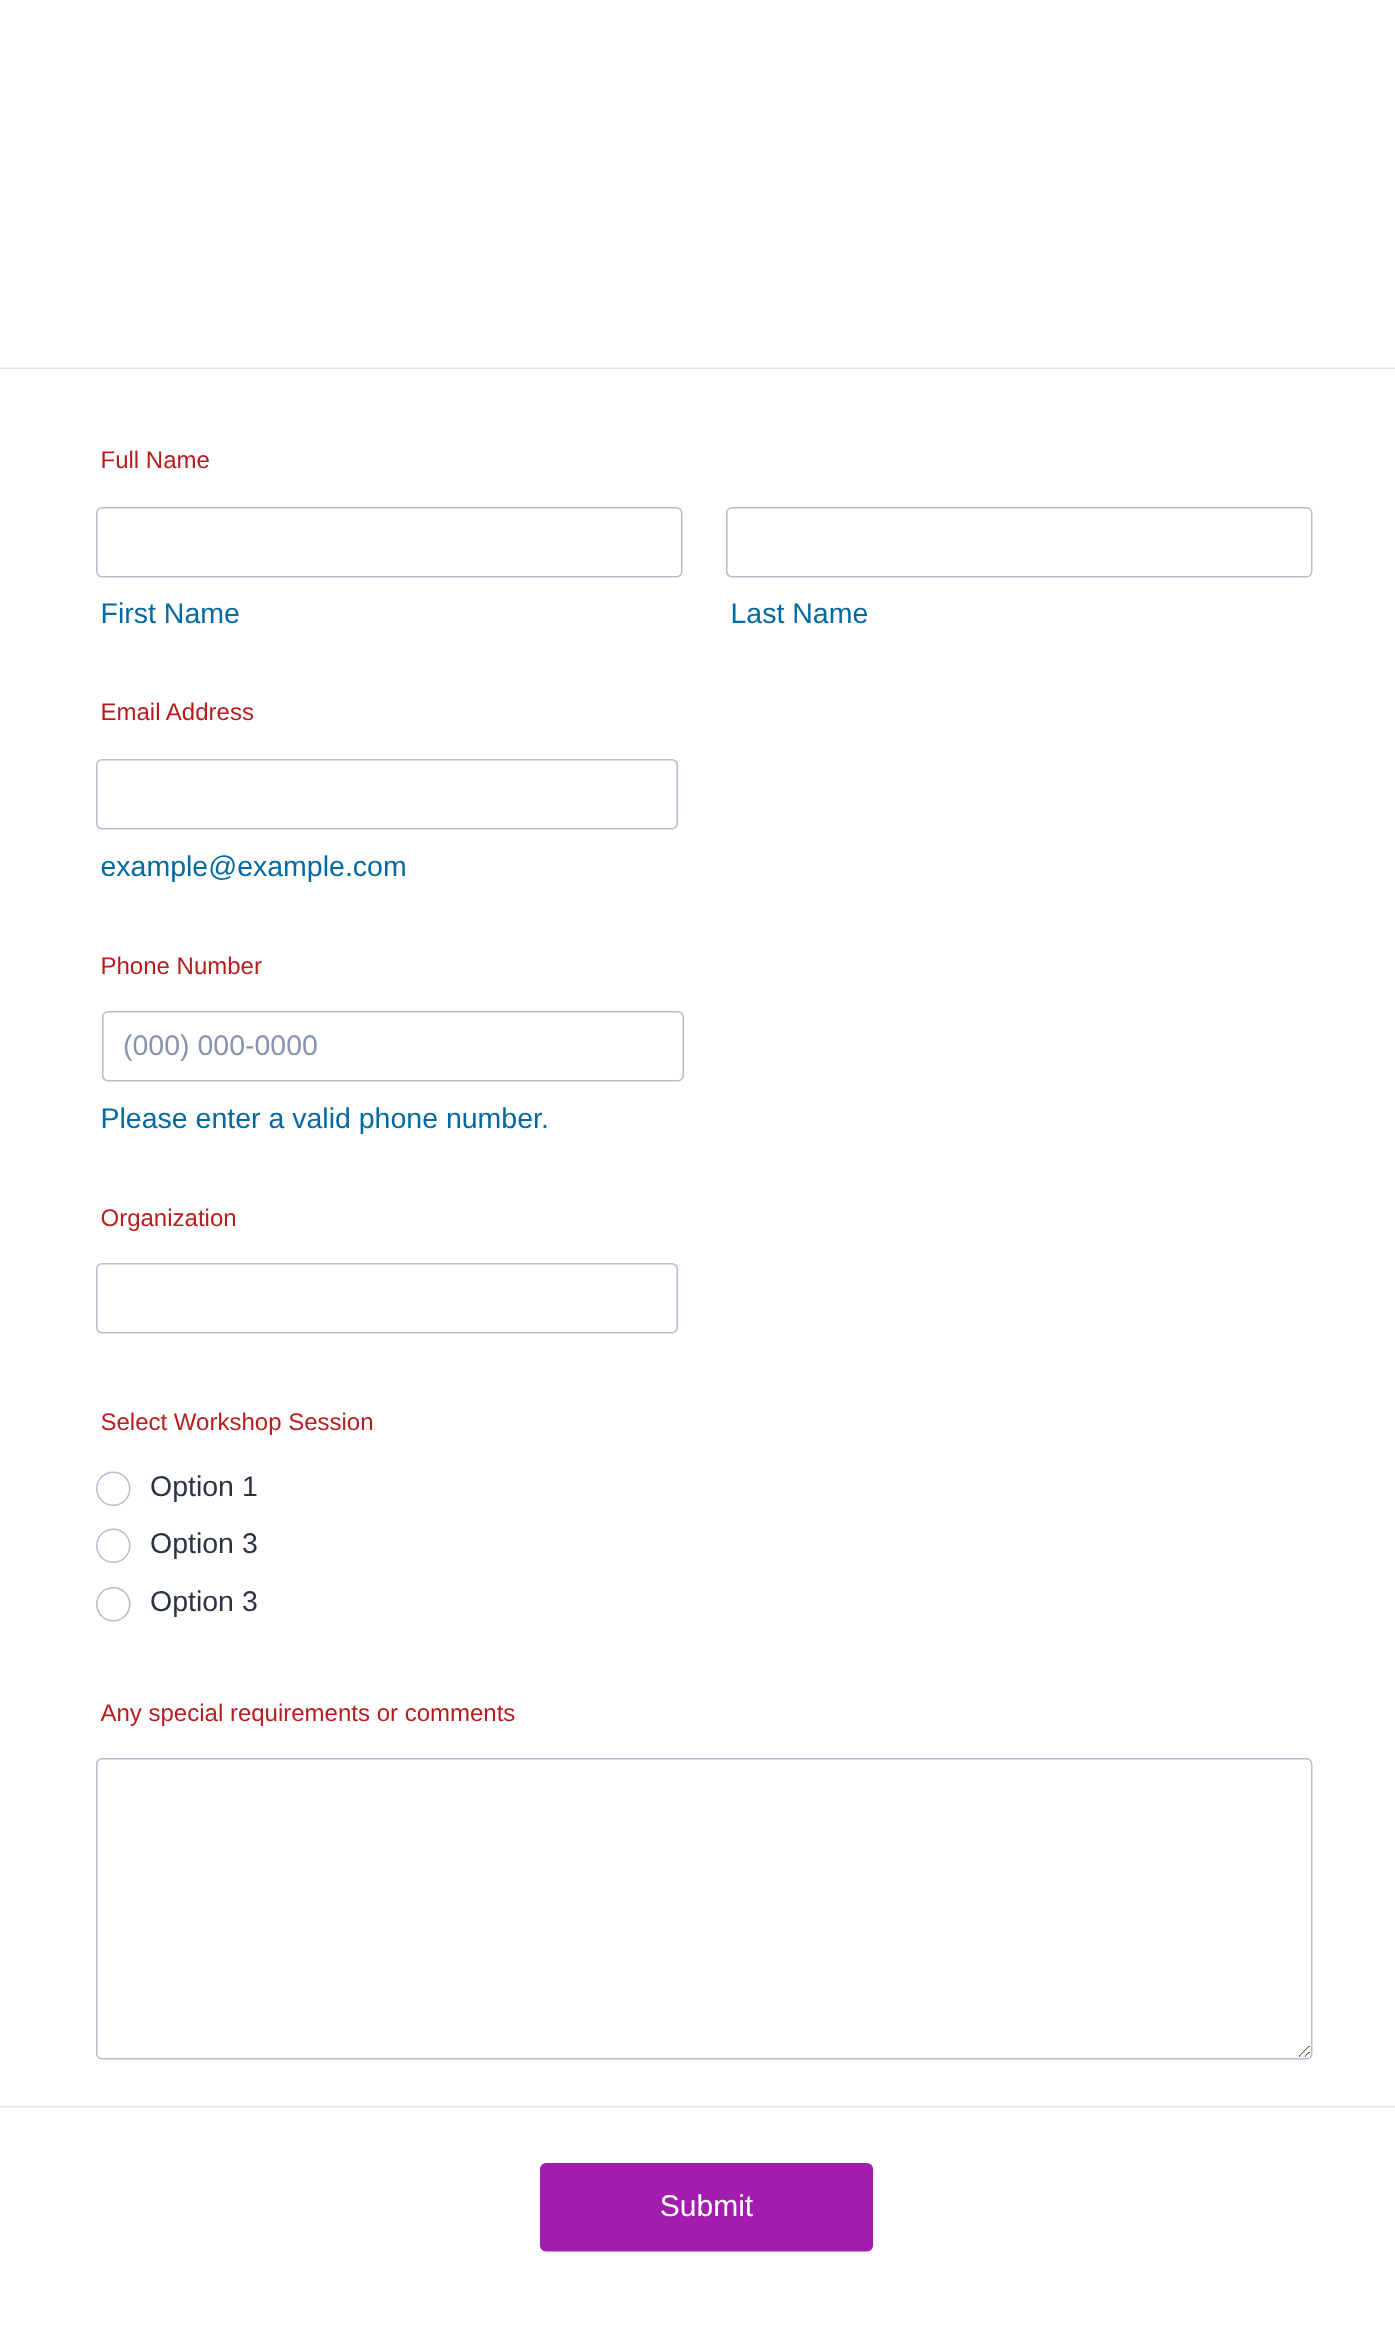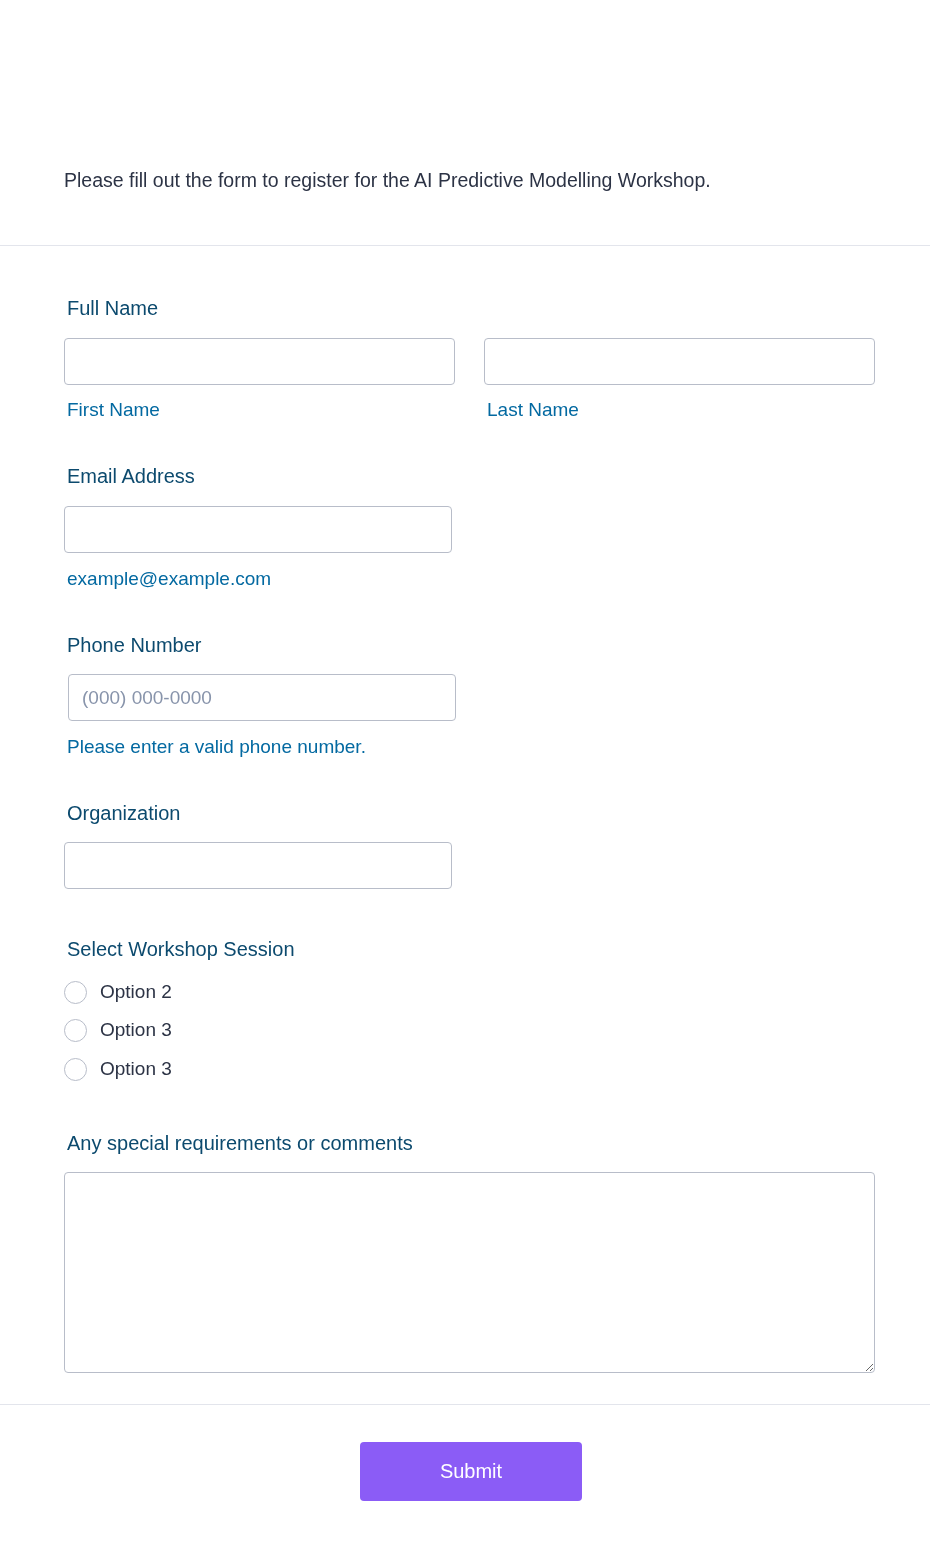--- a/index.html
+++ b/index.html
@@ -1,35 +1,34 @@
 <!DOCTYPE html>
 <html><head>
 <meta charset="utf-8">
 <style>
   html, body { margin:0; padding:0; background:#ffffff; }
   body { width:930px; height:1551px; position:relative; font-family:"Liberation Sans", "DejaVu Sans", sans-serif; color:#2c3345; overflow:hidden; }
   .header { position:absolute; left:0; top:0; width:930px; height:245px; border-bottom:1px solid #e3e5ec; }
   .title { position:absolute; left:64px; top:50px; width:780px; font-size:39px; line-height:57px; font-weight:bold; color:#2c3345; margin:0; letter-spacing:0.1px; }
   .subtitle { position:absolute; left:64px; top:167px; font-size:19.5px; line-height:26px; color:#2c3345; margin:0; }
-  .label { position:absolute; left:67px; font-size:20px; line-height:24px; color:#0c4a6e; }
+  .label { position:absolute; left:67px; font-size:16px; line-height:24px; color:#b91c1c; }
   .sublabel { position:absolute; font-size:19px; line-height:18px; color:#0369a1; }
   .input { position:absolute; height:47px; border:1px solid #b8bdc9; border-radius:4px; background:#fff; box-sizing:border-box; padding:0 13px; font-size:19px; font-family:"Liberation Sans", sans-serif; color:#2c3345; outline:none; }
   .input::placeholder { color:#8894ab; }
   .radio-row { position:absolute; left:64px; height:26px; display:flex; align-items:center; }
   .radio { width:23px; height:23px; border:1px solid #b8bdc9; border-radius:50%; box-sizing:border-box; background:#fff; }
   .radio-label { margin-left:13px; font-size:19px; color:#2c3345; }
   .textarea { position:absolute; left:64px; top:1172px; width:811px; height:201px; border:1px solid #b8bdc9; border-radius:4px; box-sizing:border-box; resize:both; font-family:"Liberation Sans", sans-serif; font-size:16px; padding:10px; outline:none; }
   .footer-divider { position:absolute; left:0; top:1404px; width:930px; height:1px; background:#e3e5ec; }
-  .submit { position:absolute; left:360px; top:1442px; width:222px; height:59px; background:#8b5cf6; border:none; border-radius:4px; color:#ffffff; font-size:20px; font-family:"Liberation Sans", sans-serif; cursor:pointer; }
+  .submit { position:absolute; left:360px; top:1442px; width:222px; height:59px; background:#a21caf; border:none; border-radius:4px; color:#ffffff; font-size:20px; font-family:"Liberation Sans", sans-serif; cursor:pointer; }
 </style>
 </head>
 <body>
 
 <div class="header">
-  <p class="subtitle">Please fill out the form to register for the AI Predictive Modelling Workshop.</p>
 </div>
 
 <div class="label" style="top:296px;">Full Name</div>
 <input class="input" style="left: 64px; top: 338px; width: 391px;" type="text" placeholder="">
 <div class="sublabel" style="left:67px; top:401px;">First Name</div>
 <input class="input" style="left: 484px; top: 338px; width: 391px;" type="text" placeholder="">
 <div class="sublabel" style="left:487px; top:401px;">Last Name</div>
 
 <div class="label" style="top:464px;">Email Address</div>
 <input class="input" style="left: 64px; top: 506px; width: 388px;" type="email" placeholder="">
@@ -38,21 +37,21 @@
 <div class="label" style="top:633px;">Phone Number</div>
 <input class="input" style="left: 68px; top: 674px; width: 388px;" type="tel" placeholder="(000) 000-0000">
 <div class="sublabel" style="left:67px; top:738px;">Please enter a valid phone number.</div>
 
 <div class="label" style="top:801px;">Organization</div>
 <input class="input" style="left: 64px; top: 842px; width: 388px;" type="text" placeholder="">
 
 <div class="label" style="top:937px;">Select Workshop Session</div>
 <div class="radio-row" style="top:979px;">
   <span class="radio"></span>
-  <span class="radio-label">Option 2</span>
+  <span class="radio-label">Option 1</span>
 </div>
 <div class="radio-row" style="top:1017px;">
   <span class="radio"></span>
   <span class="radio-label">Option 3</span>
 </div>
 <div class="radio-row" style="top:1056px;">
   <span class="radio"></span>
   <span class="radio-label">Option 3</span>
 </div>
 

